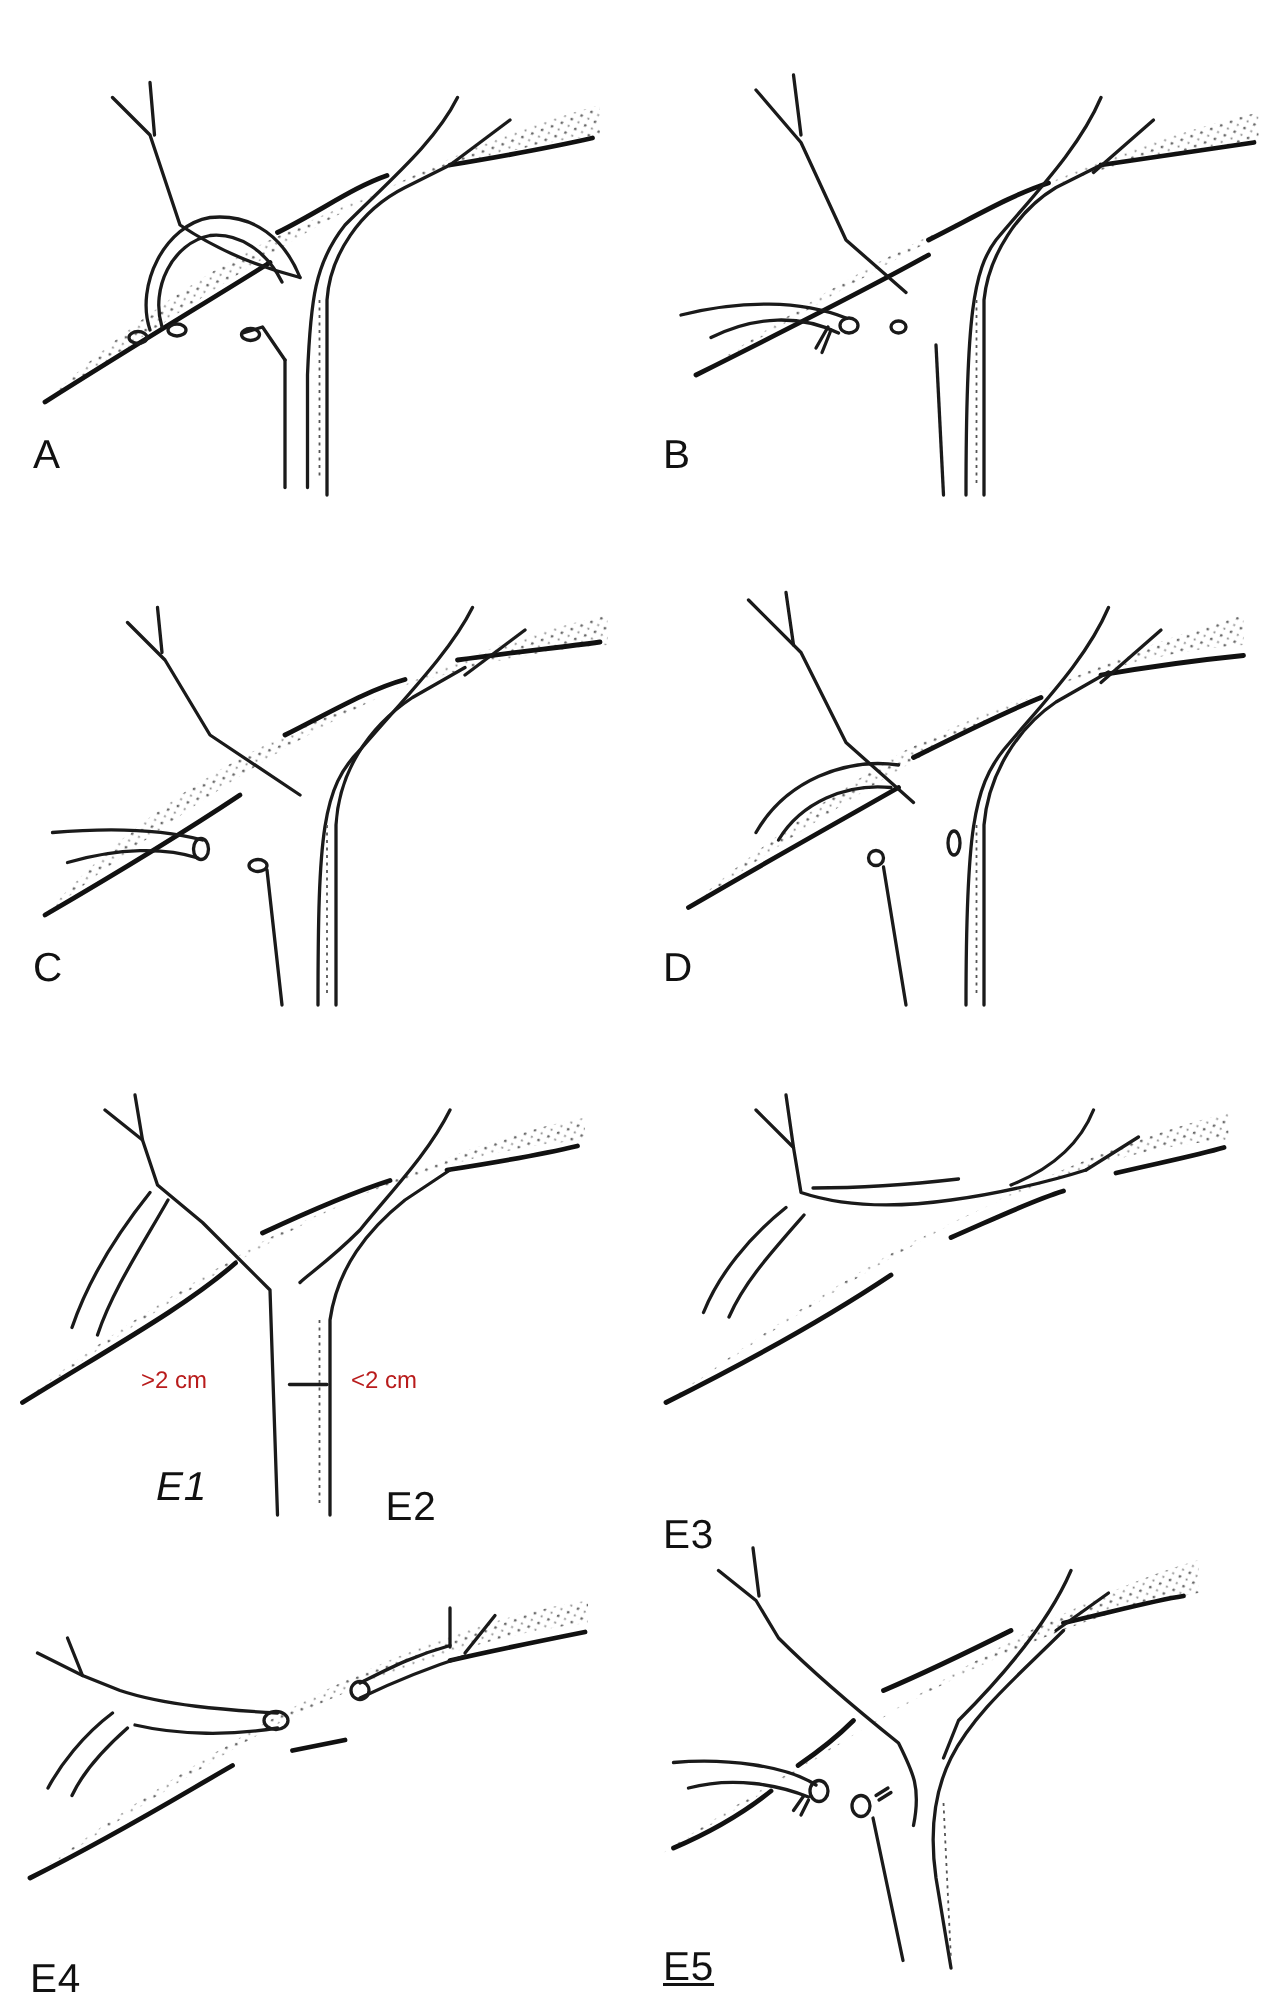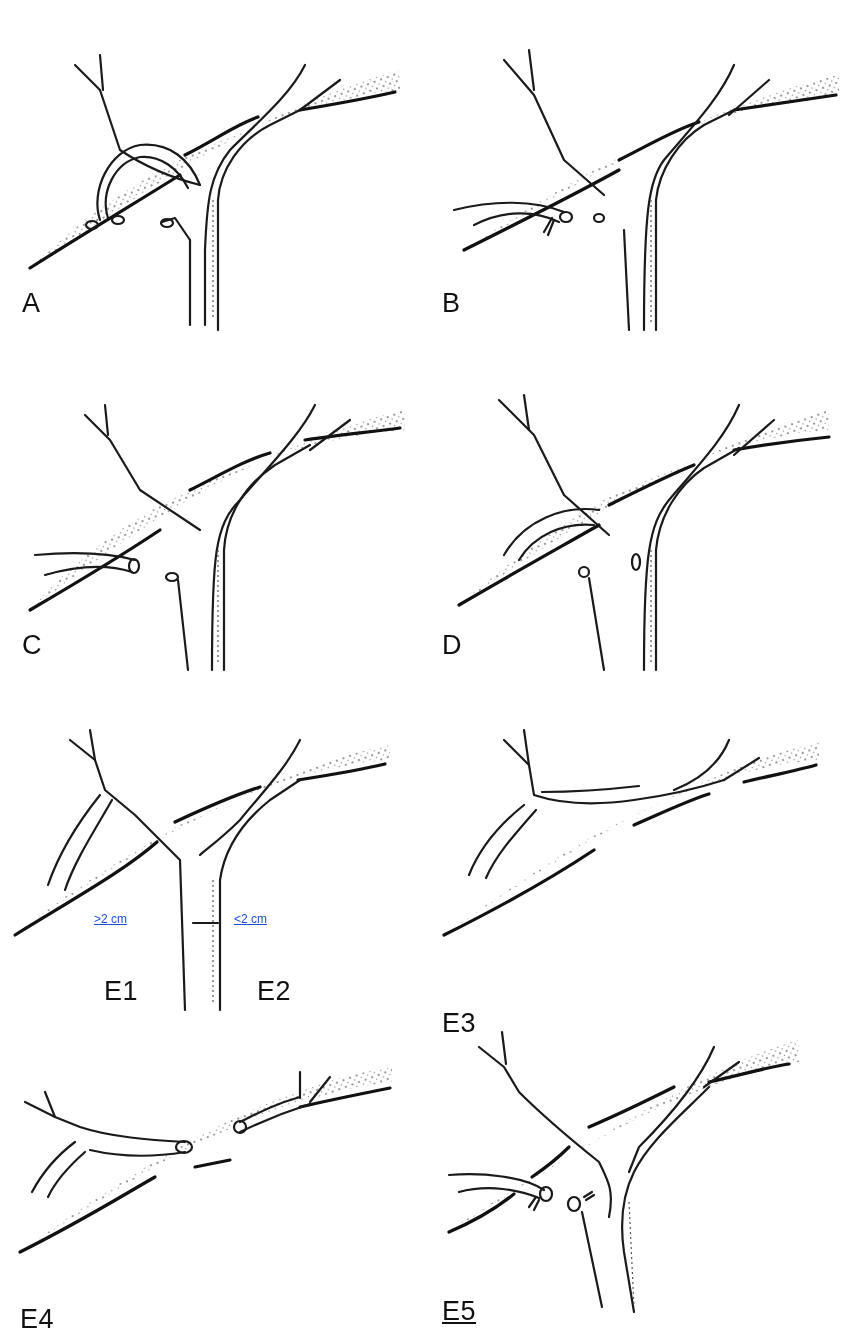--- a/index.html
+++ b/index.html
@@ -1,20 +1,20 @@
 <!DOCTYPE html>
 <html><head>
 <meta charset="utf-8">
 <style>
   html,body{margin:0;padding:0;background:#ffffff;}
   body{width:847px;height:1337px;position:relative;overflow:hidden;font-family:"Liberation Sans",sans-serif;}
   .panel{position:absolute;width:423px;height:334px;}
   .panel svg{position:absolute;left:0;top:0;width:423px;height:334px;}
   .label{position:absolute;font-size:27px;color:#111;letter-spacing:0.5px;}
-  .meas{position:absolute;font-size:12px;color:#1d4ed8;text-decoration:underline;}
+  .meas{position:absolute;font-size:16px;color:#b91c1c;}
   .duct{fill:none;stroke:#1a1a1a;stroke-width:2.2;stroke-linecap:round;stroke-linejoin:round;}
   .liver-edge{fill:none;stroke:#111;stroke-width:3.2;stroke-linecap:round;}
   .shade{fill:url(#dots);}
   .hatch{fill:none;stroke:#555;stroke-width:1.2;stroke-dasharray:2 3;}
 </style>
 </head>
 <body>
 
 <svg width="0" height="0" style="position:absolute">
   <defs>
@@ -122,22 +122,22 @@
     <path class="duct" d="M90,50 L95,80"></path>
     <path class="duct" d="M100,115 C80,140 60,170 48,205"></path>
     <path class="duct" d="M112,120 C95,150 75,180 65,210"></path>
     <path class="duct" d="M300,60 C285,90 260,115 240,140 C220,160 205,170 200,175"></path>
     <path class="duct" d="M220,330 L220,200 C225,165 245,140 270,120 L300,100"></path>
     <path class="duct" d="M193,243 L218,243"></path>
     <path class="hatch" d="M213,200 L213,325"></path>
   </svg>
   <span class="meas" style="left:94px;top:232px;">&gt;2 cm</span>
   <span class="meas" style="left:234px;top:232px;">&lt;2 cm</span>
-  <span class="label" style="left:104px;top:296px;">E1</span>
-  <span class="label" style="left:257px;top:296px;">E2</span>
+  <span class="label" style="left:104px;top:296px;font-style:italic;">E1</span>
+  <span class="label" style="left:257px;top:309px;">E2</span>
 </div>
 
 <div class="panel" style="left:424px;top:680px;">
   <svg viewBox="0 0 423 334">
     <path class="shade" d="M20,255 C130,180 260,95 395,62 L395,80 C320,85 250,115 180,150 C110,190 55,230 20,255 Z"></path>
     <path class="liver-edge" d="M20,255 C90,220 140,190 170,170"></path>
     <path class="liver-edge" d="M210,145 C240,132 265,120 285,114"></path>
     <path class="liver-edge" d="M320,102 C350,95 375,90 392,85"></path>
     <path class="duct" d="M80,60 L105,85 L110,115 C140,125 175,125 210,120 C240,116 275,108 300,100"></path>
     <path class="duct" d="M100,50 L105,85"></path>

